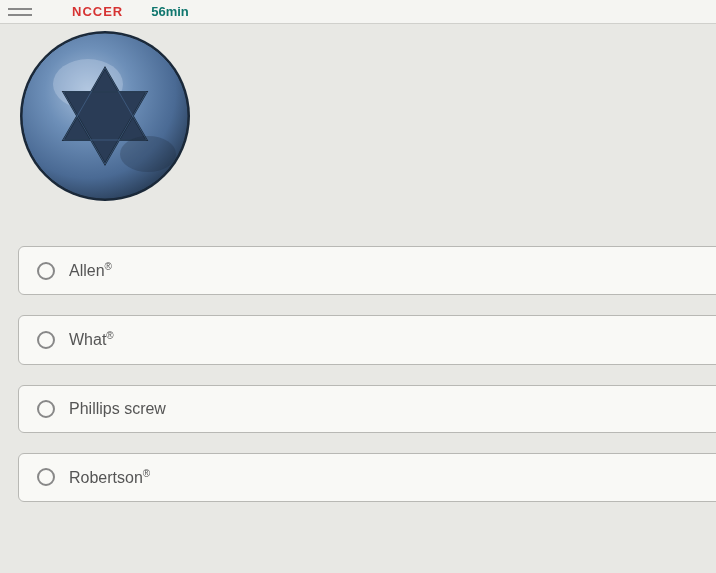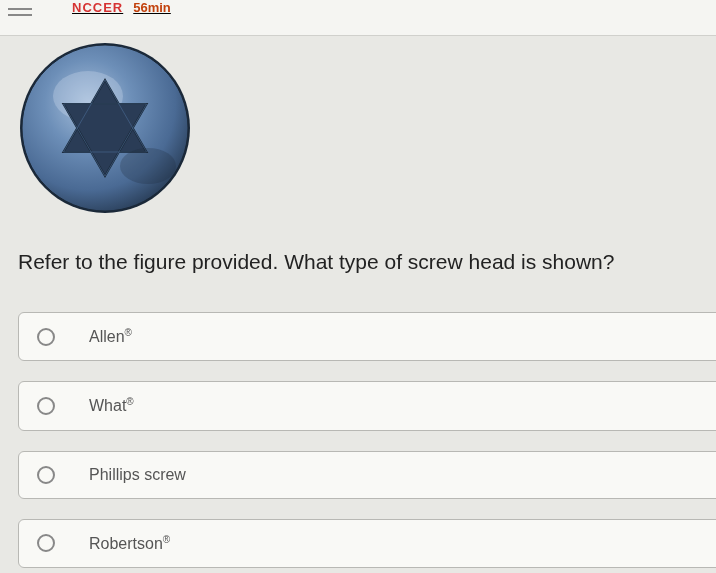--- a/index.html
+++ b/index.html
@@ -9,26 +9,25 @@
     }
     body {
       font-family: Arial, sans-serif;
       background: #e8e8e4;
       width: 716px;
       height: 573px;
       overflow: hidden;
     }
     .header {
       background: #f5f5f2;
-      height: 36px;
+      height: 24px;
       display: flex;
-      align-items: flex-start;
+      align-items: center;
       padding: 0 8px;
       border-bottom: 1px solid #d0d0cc;
-      text-decoration: underline;
     }
     .menu-btn {
       width: 24px;
       height: 24px;
       display: flex;
       flex-direction: column;
       justify-content: center;
       gap: 4px;
       cursor: pointer;
     }
@@ -38,24 +37,24 @@
       width: 24px;
     }
     .brand {
       color: #d63333;
       font-weight: bold;
       font-size: 13px;
       margin-left: 40px;
       letter-spacing: 1px;
     }
     .timer {
-      color: #c2410c;
+      color: #0f766e;
       font-size: 13px;
       font-weight: bold;
-      margin-left: 10px;
+      margin-left: 28px;
     }
     .content {
       padding: 0;
     }
     .figure {
       margin: 5px 0 0 18px;
     }
     .question {
       font-size: 21px;
       color: #222;
@@ -81,21 +80,20 @@
       width: 18px;
       height: 18px;
       border: 2px solid #888;
       border-radius: 50%;
       margin-right: 14px;
       flex-shrink: 0;
     }
     .option-label {
       color: #555;
       font-size: 16px;
-      margin-left: 20px;
     }
     .option-label sup {
       font-size: 10px;
     }
   </style>
 </head>
 <body>
 
 <div class="header">
   <div class="menu-btn">
@@ -132,21 +130,20 @@
       <g transform="translate(87,87)">
         <polygon points="0,-48 41.57,24 -41.57,24" fill="#2a3c56" stroke="#1a2838" stroke-width="2"></polygon>
         <polygon points="0,48 41.57,-24 -41.57,-24" fill="#2a3c56" stroke="#1a2838" stroke-width="2"></polygon>
         <polygon points="0,-48 41.57,24 -41.57,24" fill="none" stroke="#4a6a94" stroke-width="1" opacity="0.6"></polygon>
         <polygon points="0,48 41.57,-24 -41.57,-24" fill="none" stroke="#4a6a94" stroke-width="1" opacity="0.6"></polygon>
       </g>
       <ellipse cx="130" cy="125" rx="28" ry="18" fill="#1a2838" opacity="0.25"></ellipse>
     </svg>
   </div>
 
-  <div class="question">Refer to the figure provided. What type of screw head is shown?</div>
 
   <div class="options">
     <div class="option">
       <div class="radio"></div>
       <span class="option-label"><span>Allen</span><sup>®</sup></span>
     </div>
     <div class="option">
       <div class="radio"></div>
       <span class="option-label"><span>What</span><sup>®</sup></span>
     </div>

